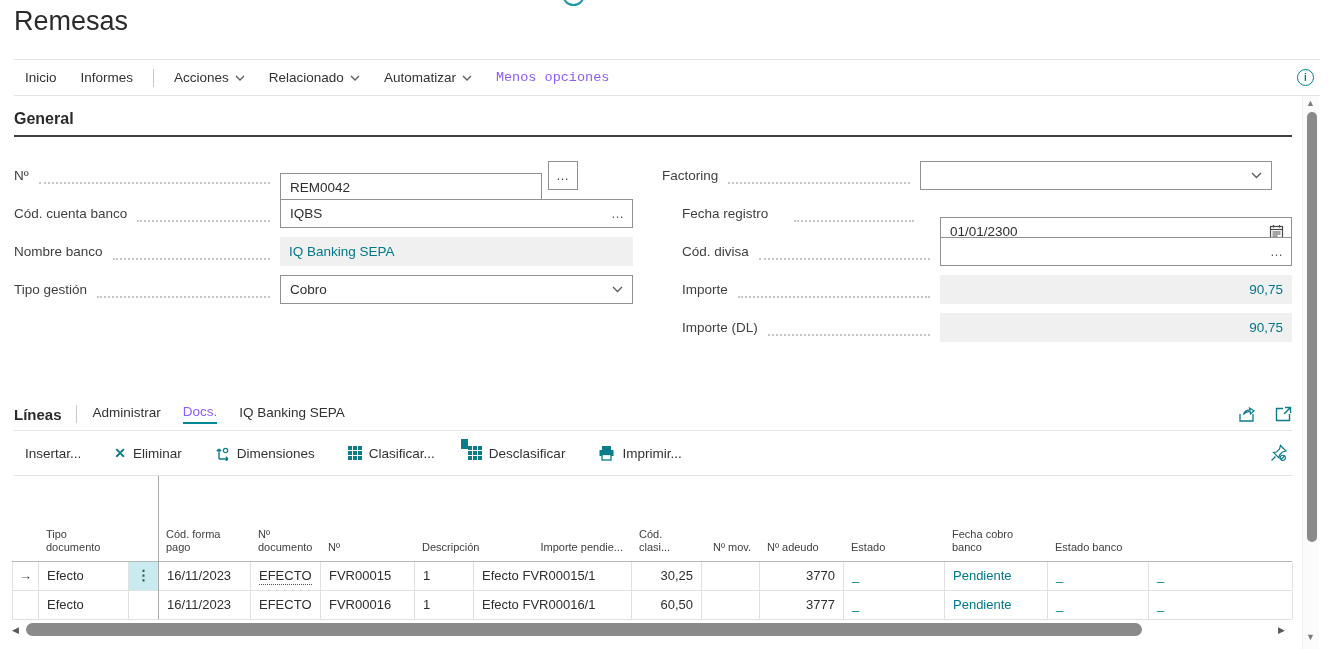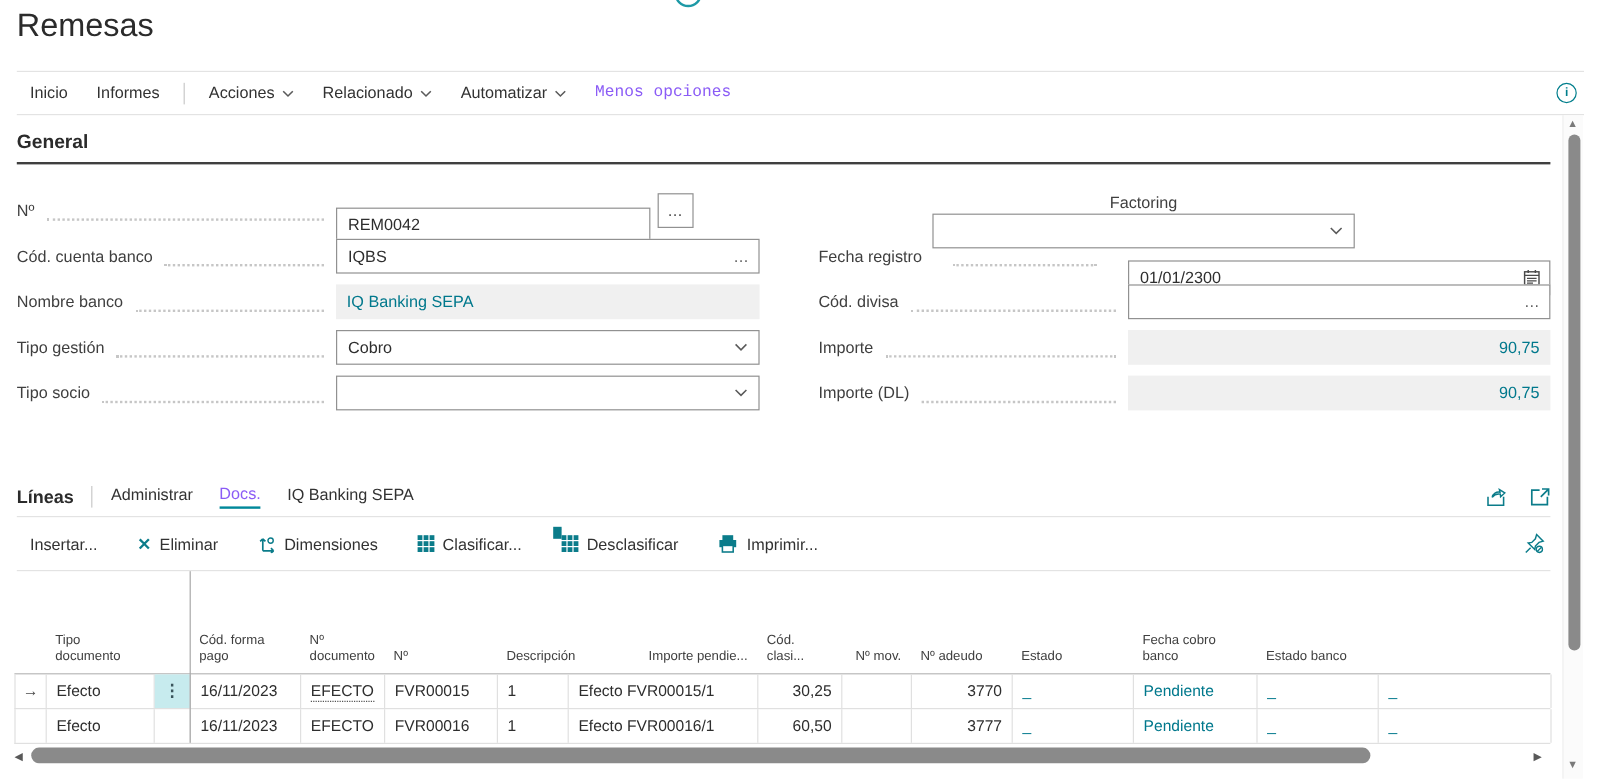--- a/index.html
+++ b/index.html
@@ -187,34 +187,22 @@
     <span class="ctrl" style="width:353px;">
       <span class="selectbox" style="width:353px;">
         <span>Cobro</span>
         <svg width="11" height="7" viewBox="0 0 11 7">
             <polyline points="1,1 5.5,5.5 10,1" fill="none" stroke="#5a5a5a" stroke-width="1.3"></polyline>
           </svg>
       </span>
     </span>
   </div>
 
-  <div class="field" style="left:14px; top:313px; width:619px;">
-    <span class="flabel">Tipo socio</span>
-    <span class="leader"></span>
-    <span class="ctrl" style="width:353px;">
-      <span class="selectbox" style="width:353px;">
-        <span></span>
-        <svg width="11" height="7" viewBox="0 0 11 7">
-            <polyline points="1,1 5.5,5.5 10,1" fill="none" stroke="#5a5a5a" stroke-width="1.3"></polyline>
-          </svg>
-      </span>
-    </span>
-  </div>
-
-  <div class="field" style="left:648px; top:161px; width:610px;flex-direction:column;">
+
+  <div class="field" style="left:662px; top:161px; width:610px;">
     <span class="flabel">Factoring</span>
     <span class="leader"></span>
     <span class="ctrl" style="width:352px;">
       <span class="selectbox" style="width:352px;">
         <span></span>
         <svg width="11" height="7" viewBox="0 0 11 7">
             <polyline points="1,1 5.5,5.5 10,1" fill="none" stroke="#5a5a5a" stroke-width="1.3"></polyline>
           </svg>
       </span>
     </span>

